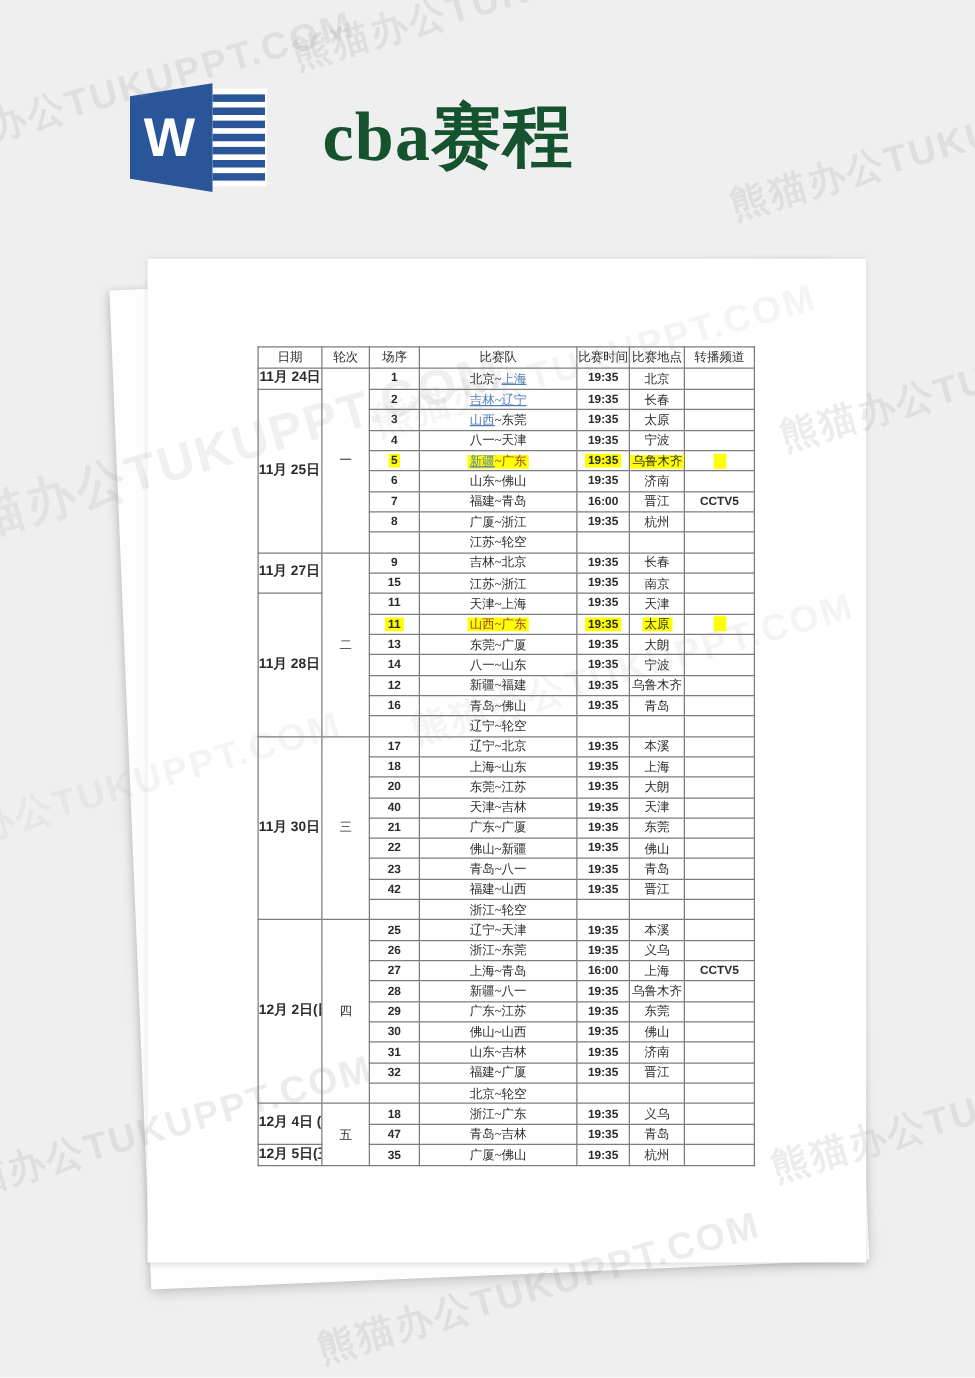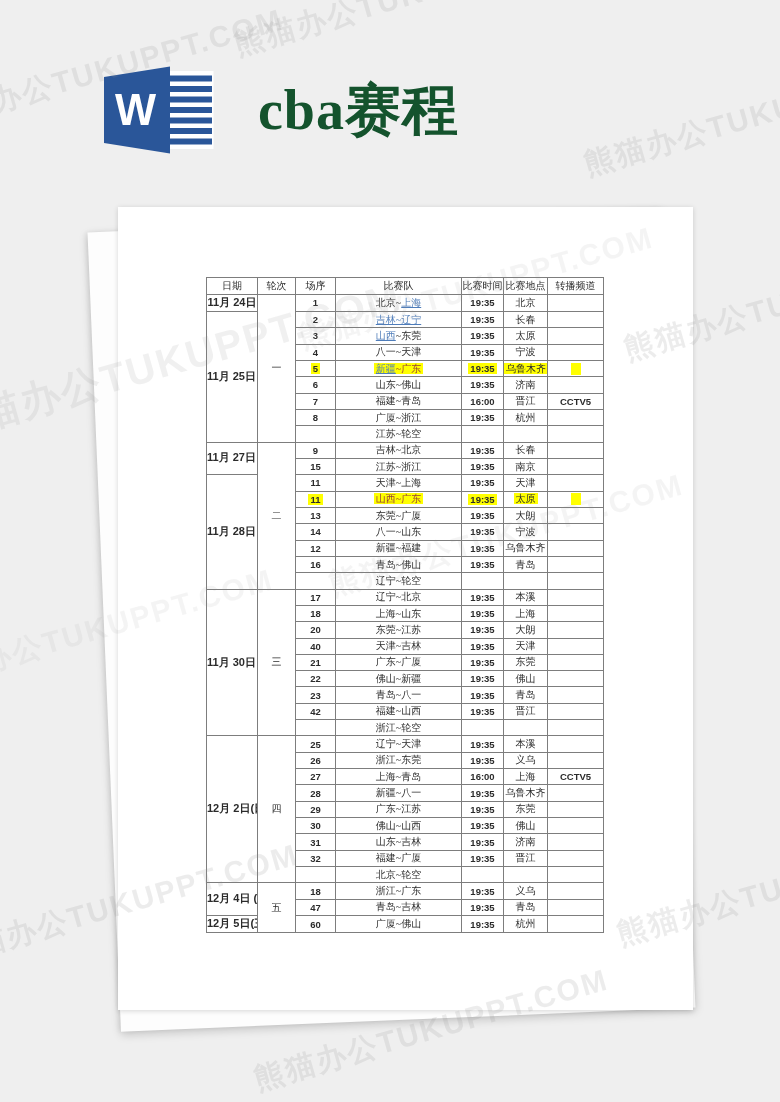--- a/index.html
+++ b/index.html
@@ -390,21 +390,21 @@
             </tr>
             <tr>
               <td class="num">47</td>
               <td class="cn"><span class="seg-p">青岛~吉林</span></td>
               <td class="num">19:35</td>
               <td class="cn">青岛</td>
               <td class="num"></td>
             </tr>
             <tr>
               <td class="date" rowspan="1">12月 5日(三)</td>
-              <td class="num">60</td>
+              <td class="num">35</td>
               <td class="cn"><span class="seg-p">广厦~佛山</span></td>
               <td class="num">19:35</td>
               <td class="cn">杭州</td>
               <td class="num"></td>
             </tr>
           </tbody>
       </table>
     </div>
   </div>
 

